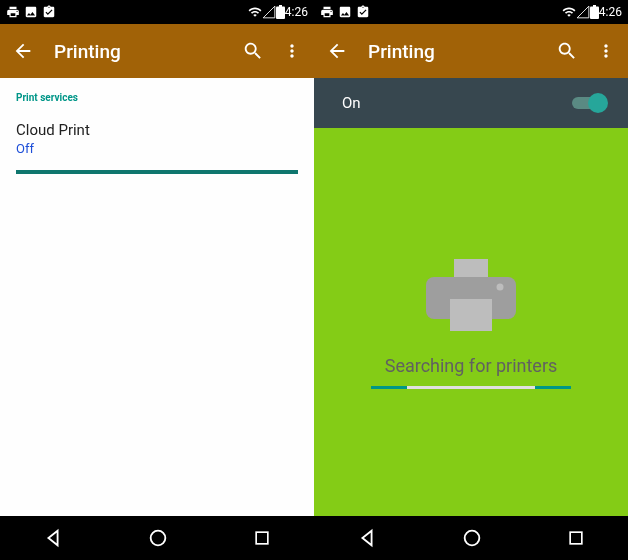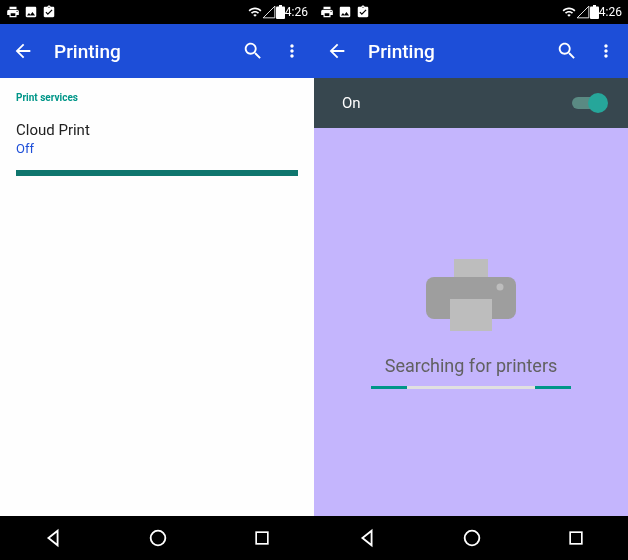--- a/index.html
+++ b/index.html
@@ -1,35 +1,35 @@
 <!DOCTYPE html>
 <html><head>
 <meta charset="utf-8">
 <style>
 * { margin: 0; padding: 0; box-sizing: border-box; font-family: Roboto, Arial, sans-serif; }
 body { width: 628px; height: 560px; background: #fff; display: flex; }
 .phone { width: 314px; height: 560px; background: #fff; display: flex; flex-direction: column; position: relative; }
 .status-bar { height: 24px; background: #000; color: #fff; display: flex; align-items: center; padding: 0 6px; font-size: 12px; }
 .status-left { display: flex; gap: 4px; }
 .status-right { margin-left: auto; display: flex; align-items: flex-start; gap: 0; }
-.app-bar { height: 54px; background: #1d4ed8; color: #fff; display: flex; align-items: center; padding: 0 12px; gap: 20px; }
+.app-bar { height: 54px; background: #a16207; color: #fff; display: flex; align-items: center; padding: 0 12px; gap: 20px; }
 .app-bar-title { font-size: 19px; font-weight: 500; flex: 1; }
 .app-bar-actions { display: flex; gap: 18px; align-items: center; }
 .icon-btn { display: inline-flex; align-items: center; justify-content: center; cursor: pointer; }
 .sub-bar { height: 50px; background: #37474F; color: #fff; display: flex; align-items: center; padding: 0 20px 0 28px; }
 .sub-bar-label { font-size: 15px; flex: 1; }
 .toggle { width: 36px; height: 20px; position: relative; }
 .toggle-track { position: absolute; top: 4px; left: 0; width: 34px; height: 12px; background: #5a8a83; border-radius: 6px; }
 .toggle-thumb { position: absolute; right: 0; top: 0; width: 20px; height: 20px; background: #26A69A; border-radius: 50%; }
 .content { flex: 1; background: #fefefe; padding: 14px 16px; }
 .section-header { color: #009688; font-size: 10px; font-weight: 700; margin-bottom: 14px; }
-.list-item { padding: 4px 0 14px 0; border-bottom: 6px solid #0f766e; }
+.list-item { padding: 4px 0 14px 0; border-bottom: 4px solid #0f766e; }
 .list-primary { font-size: 15px; color: #212121; margin-bottom: 2px; }
 .list-secondary { font-size: 13px; color: #1d4ed8; }
-.center-content { flex: 1; display: flex; flex-direction: column; align-items: center; justify-content: center; background: #c4b5fd; }
+.center-content { flex: 1; display: flex; flex-direction: column; align-items: center; justify-content: center; background: #84cc16; }
 .printer-icon { width: 90px; height: 80px; margin-bottom: 20px; }
 .status-text { font-size: 18px; color: #616161; margin-bottom: 10px; }
 .progress { width: 200px; height: 3px; background: #e0e0e0; position: relative; overflow: hidden; }
 .progress-seg { position: absolute; top: 0; height: 3px; background: #009688; }
 .nav-bar { height: 44px; background: #000; display: flex; align-items: center; justify-content: space-around; }
 .nav-btn { display: inline-flex; align-items: center; justify-content: center; cursor: pointer; }
 svg { display: block; }
 </style>
 </head>
 <body>

